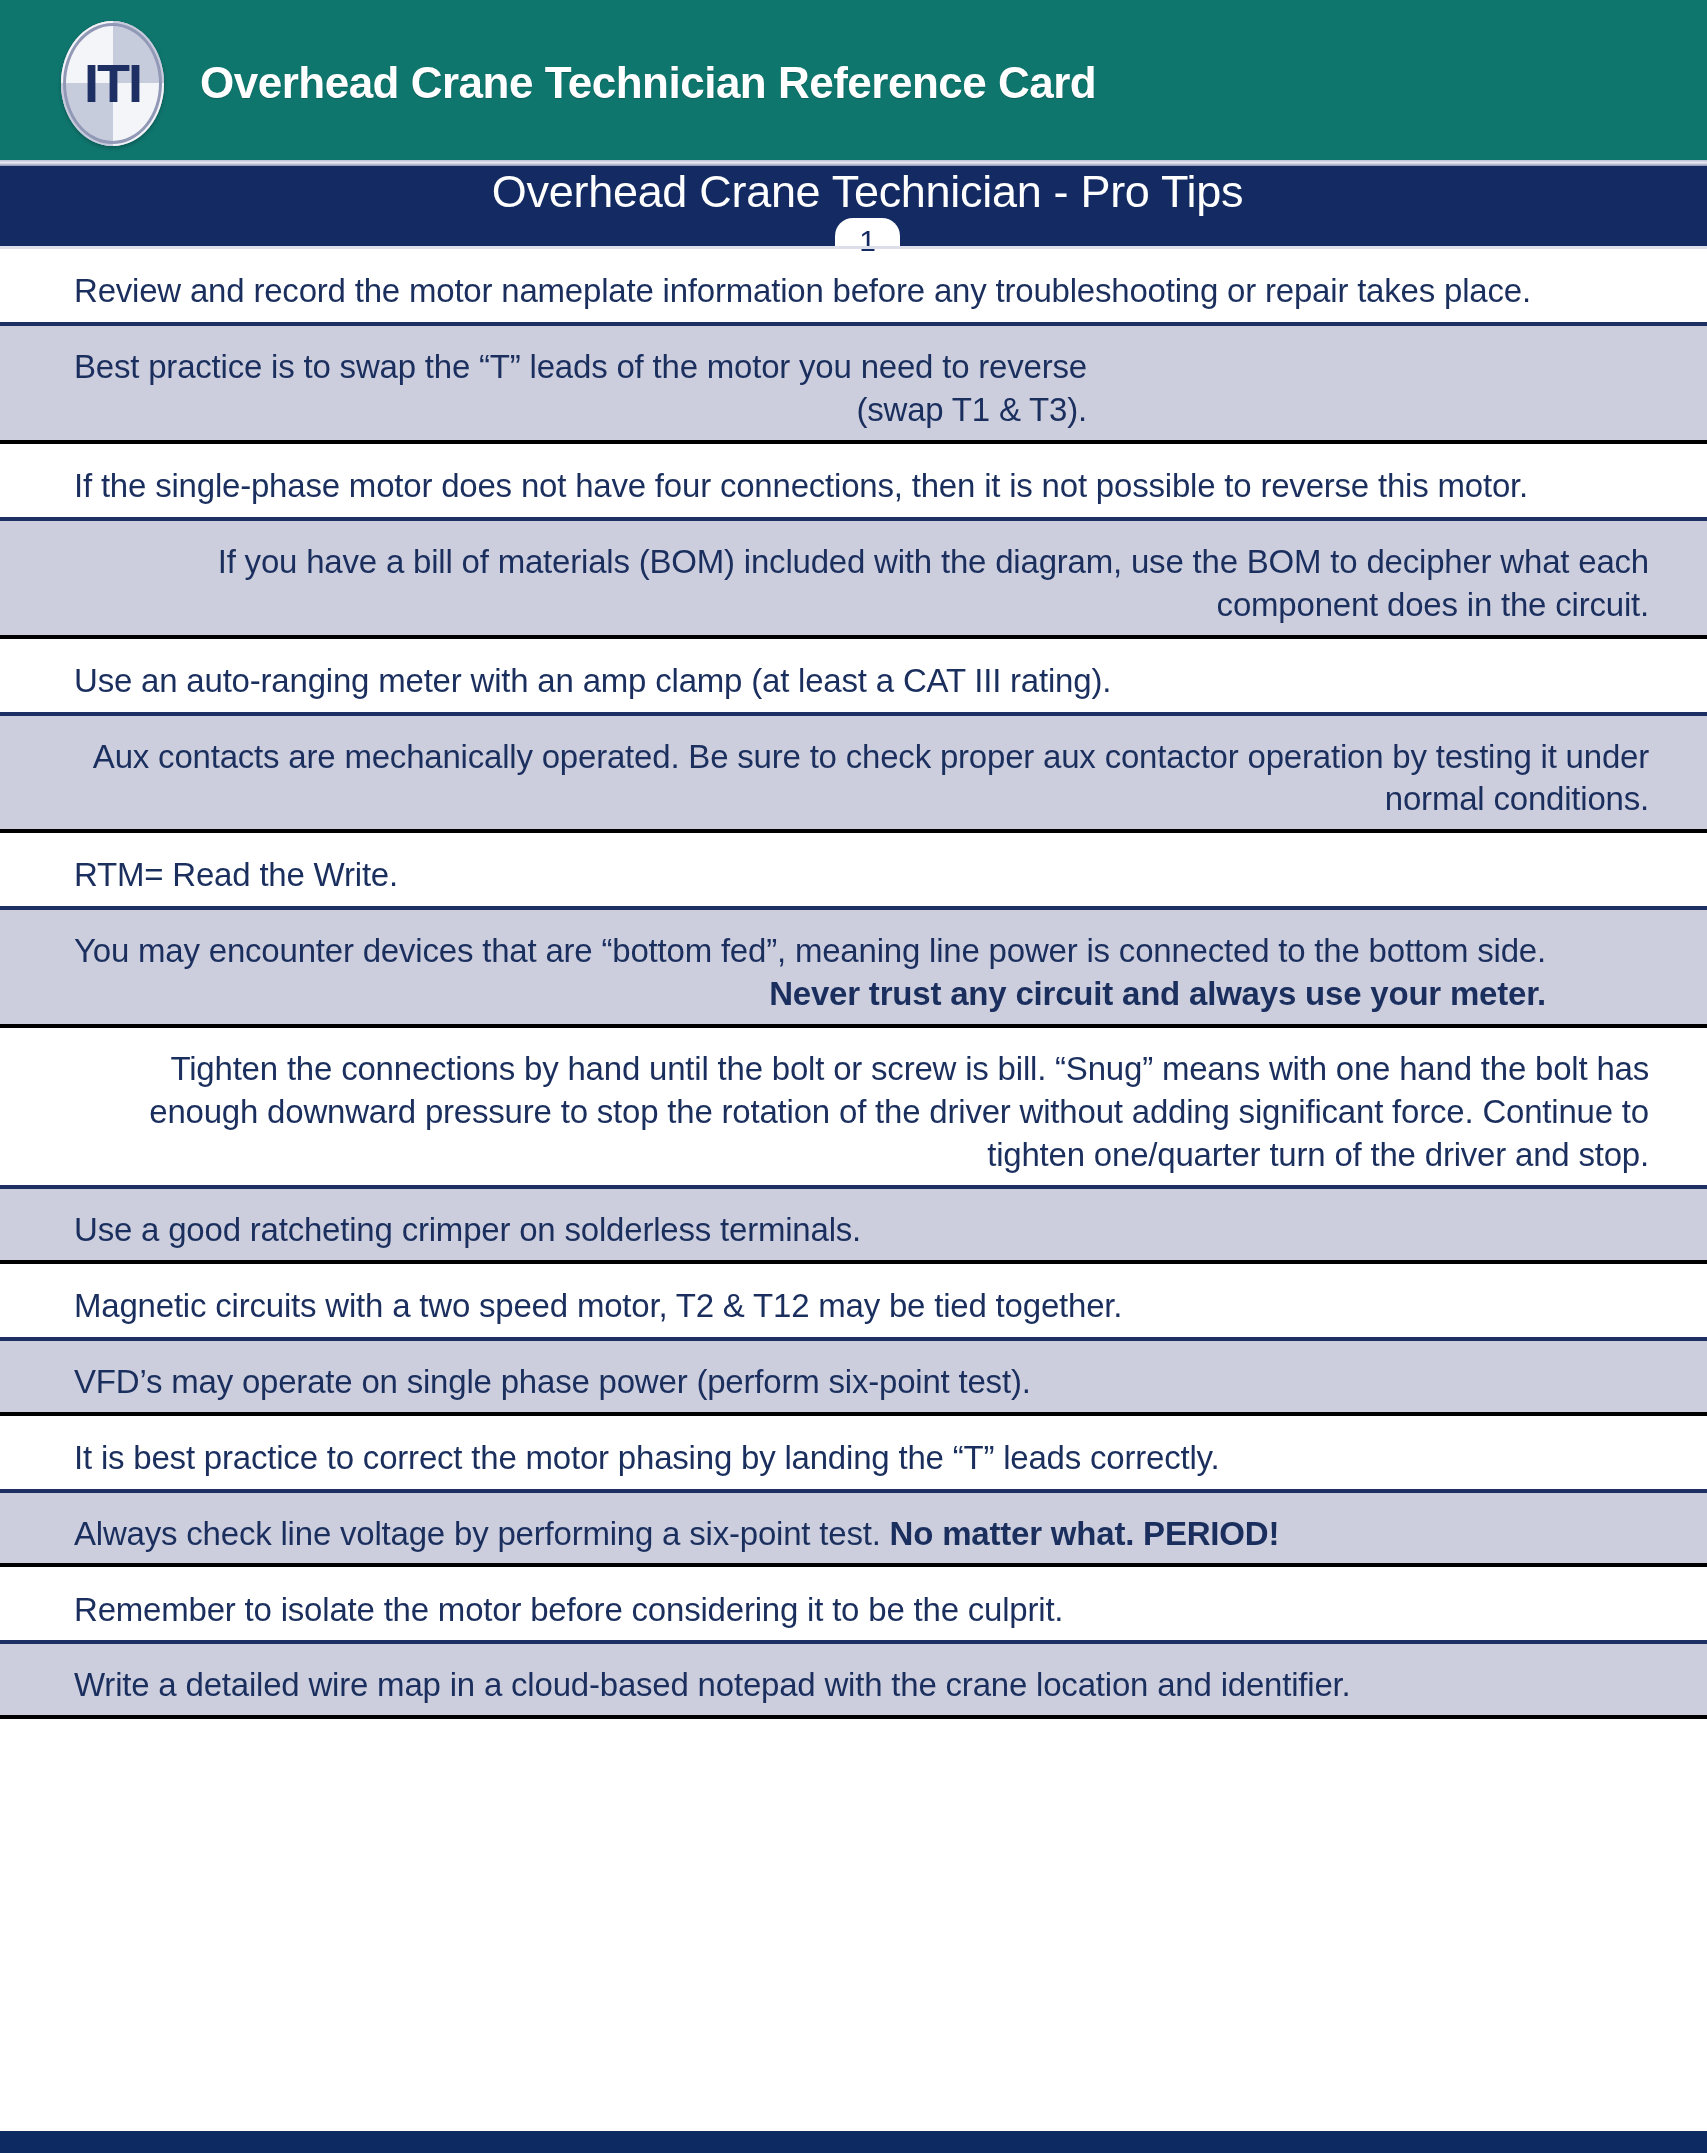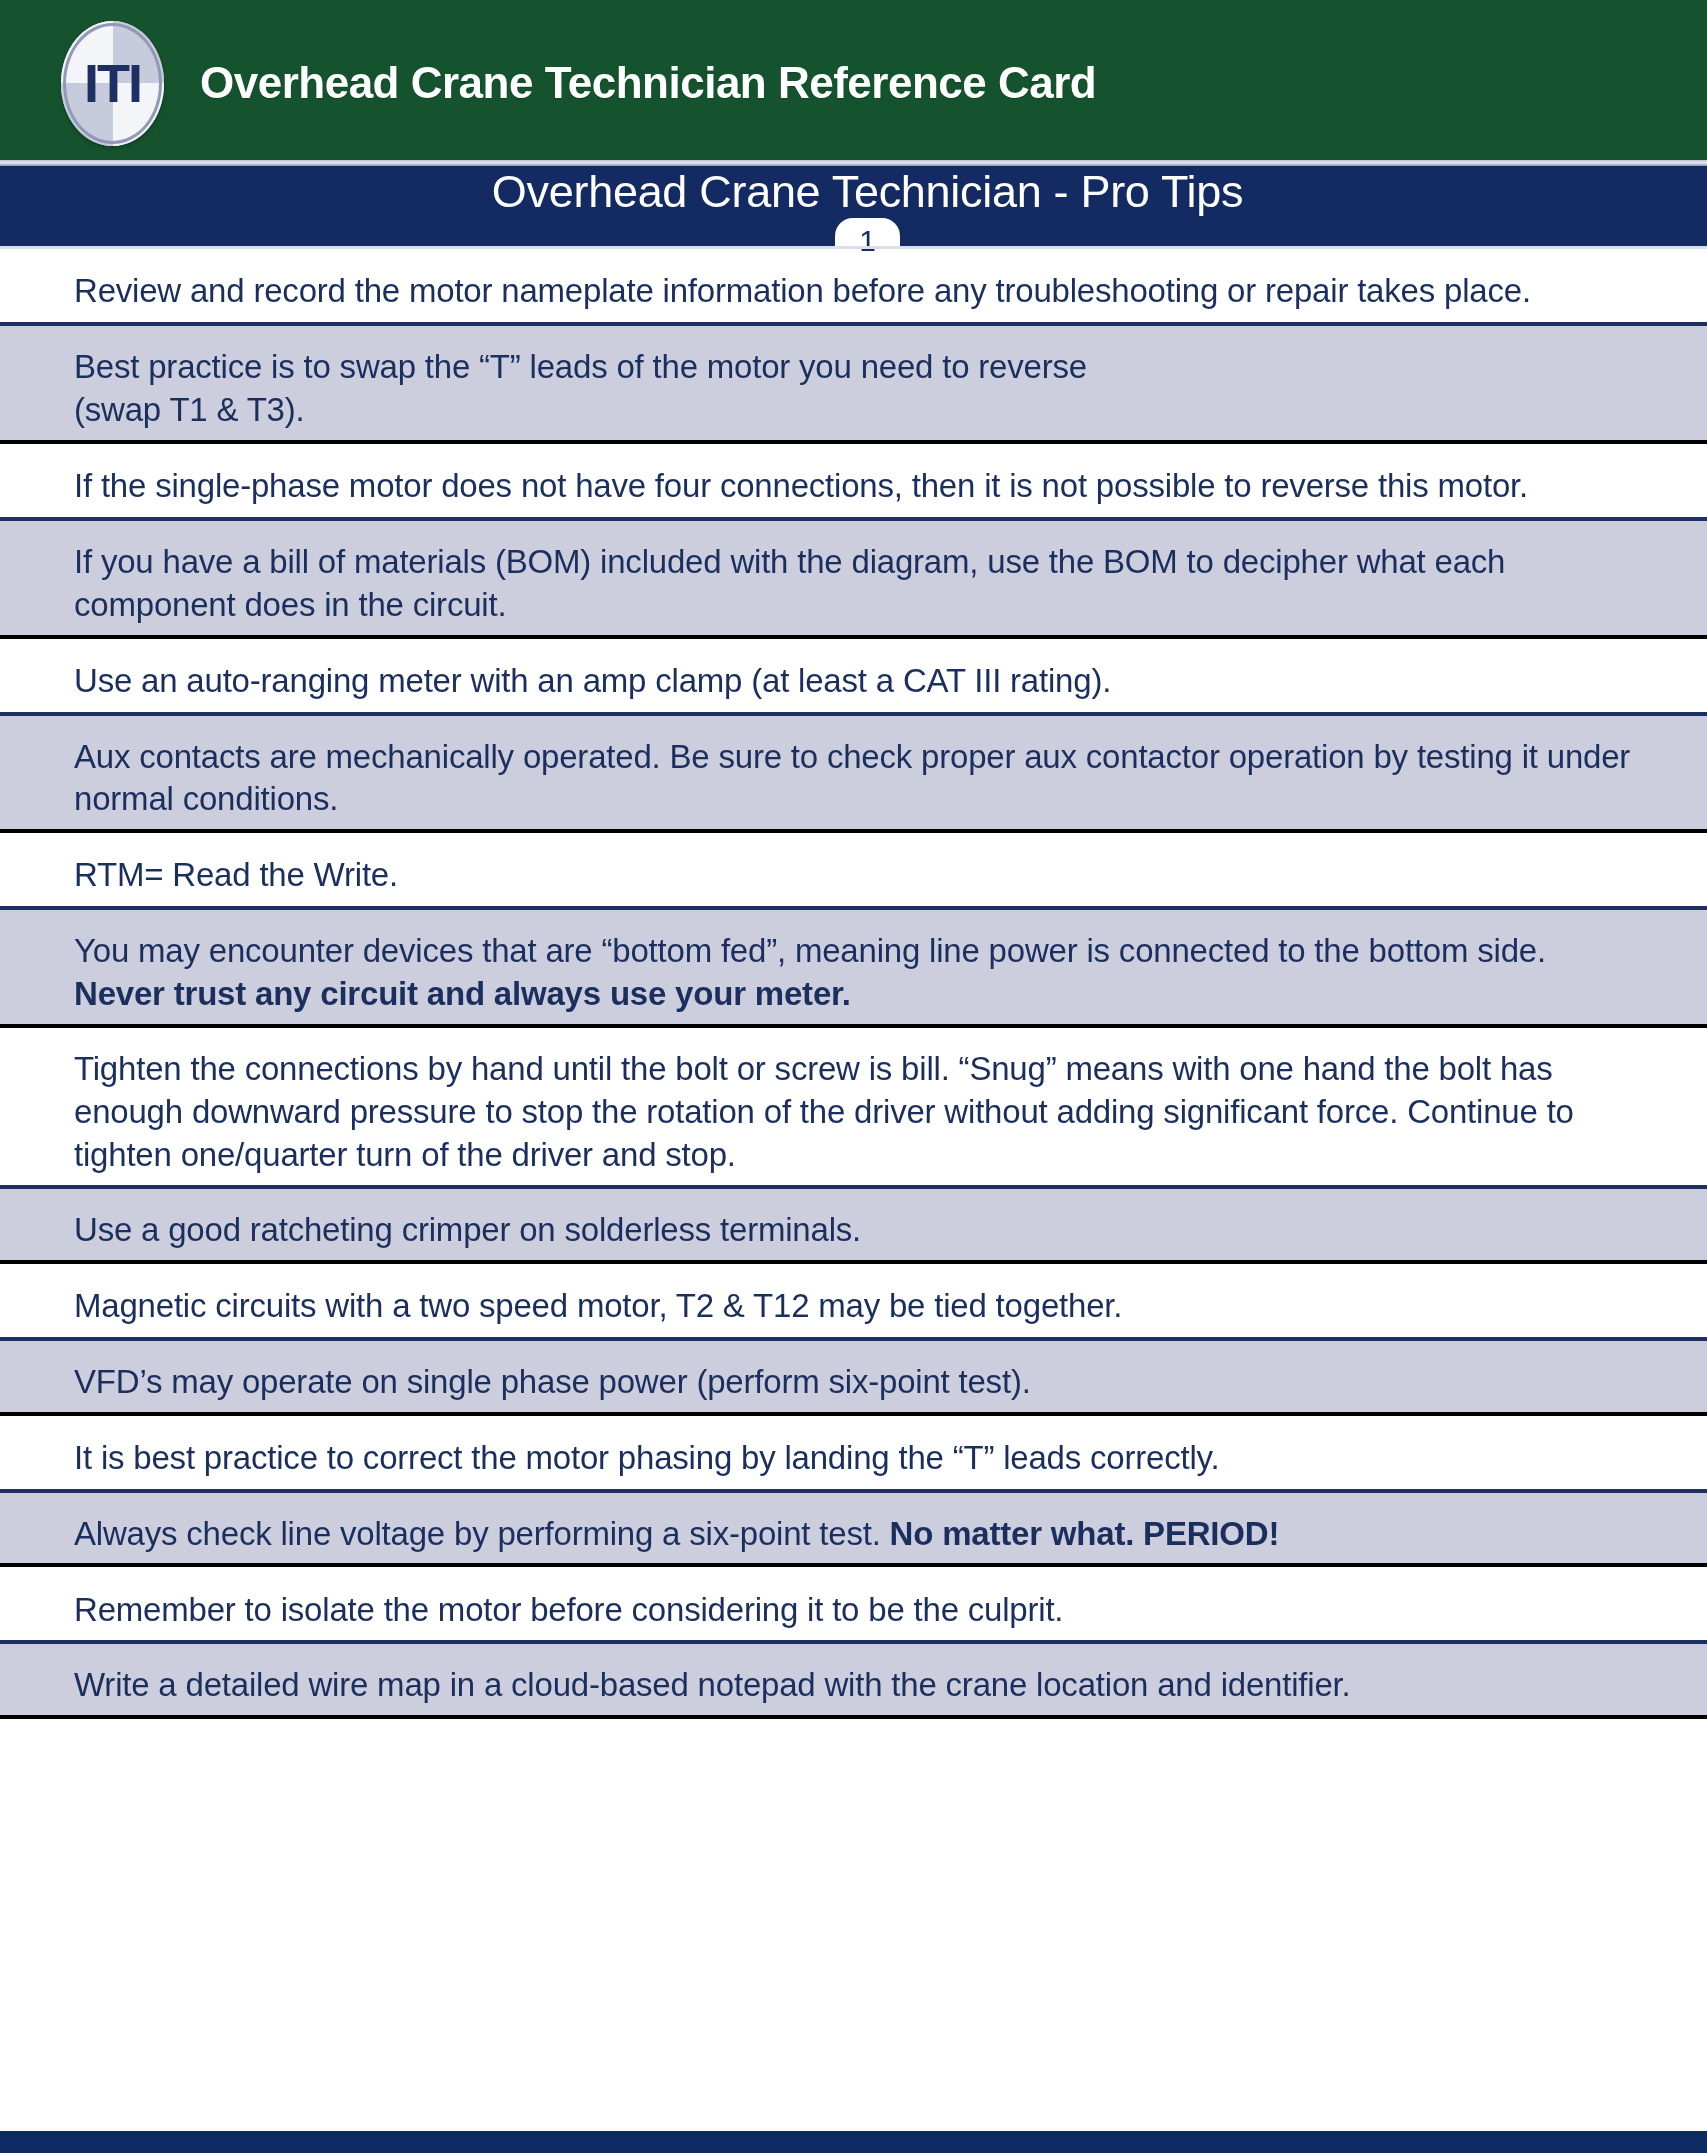--- a/index.html
+++ b/index.html
@@ -10,21 +10,21 @@
   body {
     width: 1708px;
     height: 2153px;
     font-family: "Liberation Sans", sans-serif;
     overflow: hidden;
   }
 
   
   .masthead {
     height: 166px;
-    background: #14532d;
+    background: #0f766e;
     display: flex;
     align-items: center;
     padding-left: 61px;
     box-sizing: border-box;
     position: relative;
   }
   .masthead::after {
     content: "";
     position: absolute;
     left: 0; right: 0; bottom: 0;
@@ -123,20 +123,21 @@
   
   .tips {
     background: #ffffff;
   }
   .tip-row {
     padding: 20px 59px 8px 74px;
     box-sizing: border-box;
     display: flex;
     align-items: center;
     min-height: 73px;
+    text-align: right;
   }
   .tip-row.shaded {
     background: #ccceddff;
     border-top: 4px solid #1d2f63;
     border-bottom: 4px solid #000000;
   }
   .tip-row.plain {
     background: #ffffff;
   }
   .tip-text {

